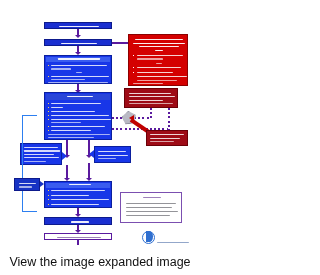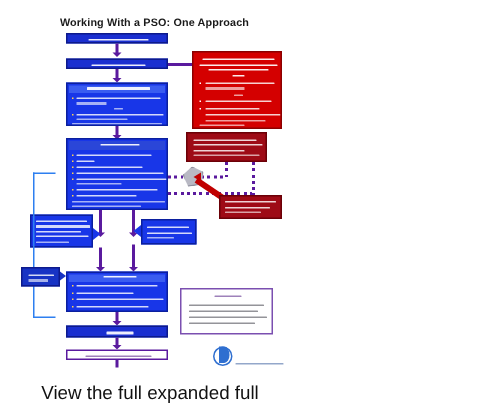--- a/index.html
+++ b/index.html
@@ -64,21 +64,20 @@
     position:absolute;left:0;top:248px;width:200px;height:27px;
     display:flex;align-items:center;justify-content:center;
     font-size:12.5px;color:#111111;background:#ffffff;white-space:nowrap;
   }
 </style>
 </head>
 <body>
 
 <div id="thumb">
 
-  <div class="ttl">Working With a PSO: One Approach</div>
 
   <div class="box bblue" style="left:44px;top:21.5px;width:68px;height:7px;">
     <div class="ln c" style="left:14px;top:3px;width:40px;"></div>
   </div>
   <div class="varr" style="left:77px;top:28.5px;height:7px;"></div>
   <div class="atip" style="left:75px;top:35px;"></div>
 
   <div class="box bblue" style="left:44px;top:38.5px;width:68px;height:7px;">
     <div class="ln c" style="left:16px;top:3px;width:36px;"></div>
   </div>
@@ -239,13 +238,13 @@
 
   <div class="logo" style="left:142px;top:229px;width:48px;height:16px;">
     <div class="logoSwoosh" style="left:0;top:2px;"></div>
     <div class="logoSw2" style="left:4px;top:2px;"></div>
     <div class="logoTxt" style="left:15px;top:4px;"></div>
     <div class="lnkd" style="left:15px;top:13px;width:32px;background:rgba(40,80,150,.5);"></div>
   </div>
 
 </div>
 
-<div class="cap">View the full expanded full</div>
+<div class="cap">View the image expanded image</div>
 
 </body></html>

